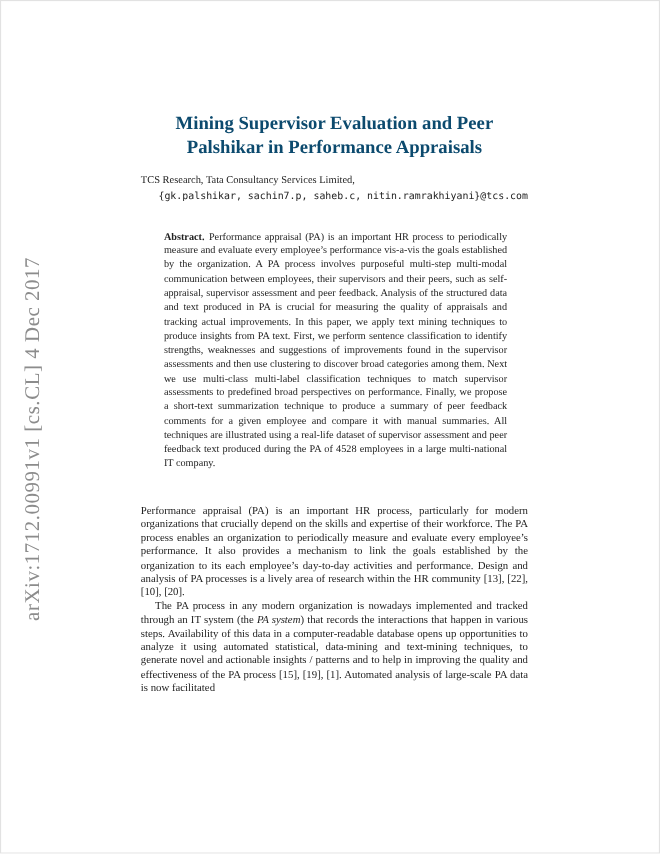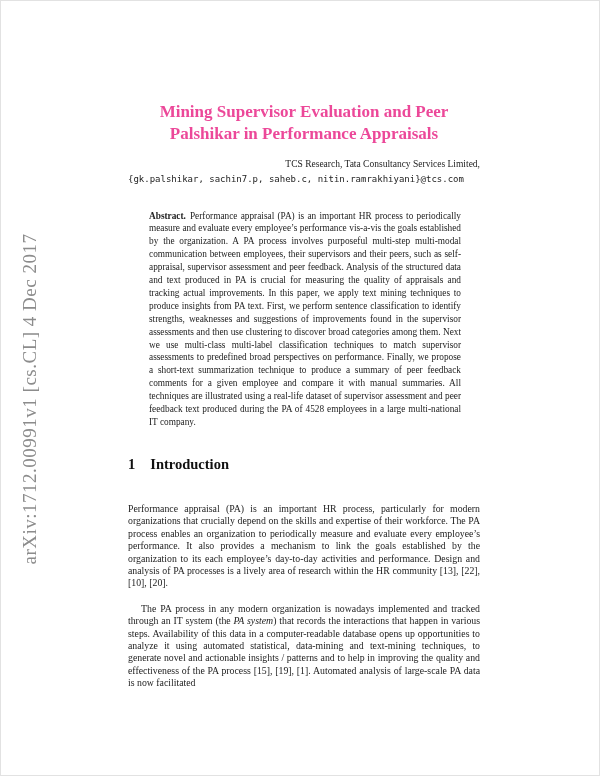--- a/index.html
+++ b/index.html
@@ -38,39 +38,39 @@
     left: 127px;
     top: 0;
     width: 352px;
   }
   .title {
     margin: 100px 0 0 0;
     font-size: 17px;
     line-height: 22px;
     font-weight: bold;
     text-align: center;
-    color: #ec4899;
+    color: #0c4a6e;
   }
   .authors {
     margin-top: 18px;
     font-size: 11px;
     text-align: center;
     color: #222;
   }
   .affiliation {
     margin-top: 13px;
     font-size: 9.5px;
     line-height: 12.5px;
-    text-align: right;
+    text-align: left;
     color: #222;
   }
   .emails {
     margin-top: 3px;
     font-size: 9px;
-    text-align: left;
+    text-align: right;
     font-family: "DejaVu Sans Mono", "Liberation Mono", monospace;
     color: #222;
     white-space: nowrap;
   }
   .abstract {
     margin: 26px 19px 0 21px;
     font-size: 9.3px;
     line-height: 12.9px;
     text-align: justify;
     color: #222;
@@ -94,21 +94,20 @@
     font-size: 9.8px;
     line-height: 12.4px;
     text-align: justify;
     color: #222;
   }
   .body-para.first {
     margin-top: 30px;
   }
   .body-para.indented {
     text-indent: 13px;
-    margin-top: 13px;
   }
   .body-para em {
     font-style: italic;
   }
 </style>
 </head>
 <body>
 
 <div class="page">
 
@@ -125,23 +124,20 @@
     <div class="affiliation">
       <span>TCS Research, Tata Consultancy Services Limited,</span><br>
     </div>
 
     <div class="emails">{gk.palshikar, sachin7.p, saheb.c, nitin.ramrakhiyani}@tcs.com</div>
 
     <div class="abstract">
       <span class="abstract-label">Abstract.</span><span>Performance appraisal (PA) is an important HR process to periodically measure and evaluate every employee’s performance vis-a-vis the goals established by the organization. A PA process involves purposeful multi-step multi-modal communication between employees, their supervisors and their peers, such as self-appraisal, supervisor assessment and peer feedback. Analysis of the structured data and text produced in PA is crucial for measuring the quality of appraisals and tracking actual improvements. In this paper, we apply text mining techniques to produce insights from PA text. First, we perform sentence classification to identify strengths, weaknesses and suggestions of improvements found in the supervisor assessments and then use clustering to discover broad categories among them. Next we use multi-class multi-label classification techniques to match supervisor assessments to predefined broad perspectives on performance. Finally, we propose a short-text summarization technique to produce a summary of peer feedback comments for a given employee and compare it with manual summaries. All techniques are illustrated using a real-life dataset of supervisor assessment and peer feedback text produced during the PA of 4528 employees in a large multi-national IT company.</span>
     </div>
 
-    <h2 class="section-heading">
-      <span class="sec-num">1</span><span>Introduction</span>
-    </h2>
 
     <p class="body-para first">Performance appraisal (PA) is an important HR process, particularly for modern organizations that crucially depend on the skills and expertise of their workforce. The PA process enables an organization to periodically measure and evaluate every employee’s performance. It also provides a mechanism to link the goals established by the organization to its each employee’s day-to-day activities and performance. Design and analysis of PA processes is a lively area of research within the HR community [13], [22], [10], [20].</p>
 
     <p class="body-para indented">
       <span>The PA process in any modern organization is nowadays implemented and tracked through an IT system (the </span><em>PA system</em><span>) that records the interactions that happen in various steps. Availability of this data in a computer-readable database opens up opportunities to analyze it using automated statistical, data-mining and text-mining techniques, to generate novel and actionable insights / patterns and to help in improving the quality and effectiveness of the PA process [15], [19], [1]. Automated analysis of large-scale PA data is now facilitated</span>
     </p>
 
   </div>
 </div>
 

